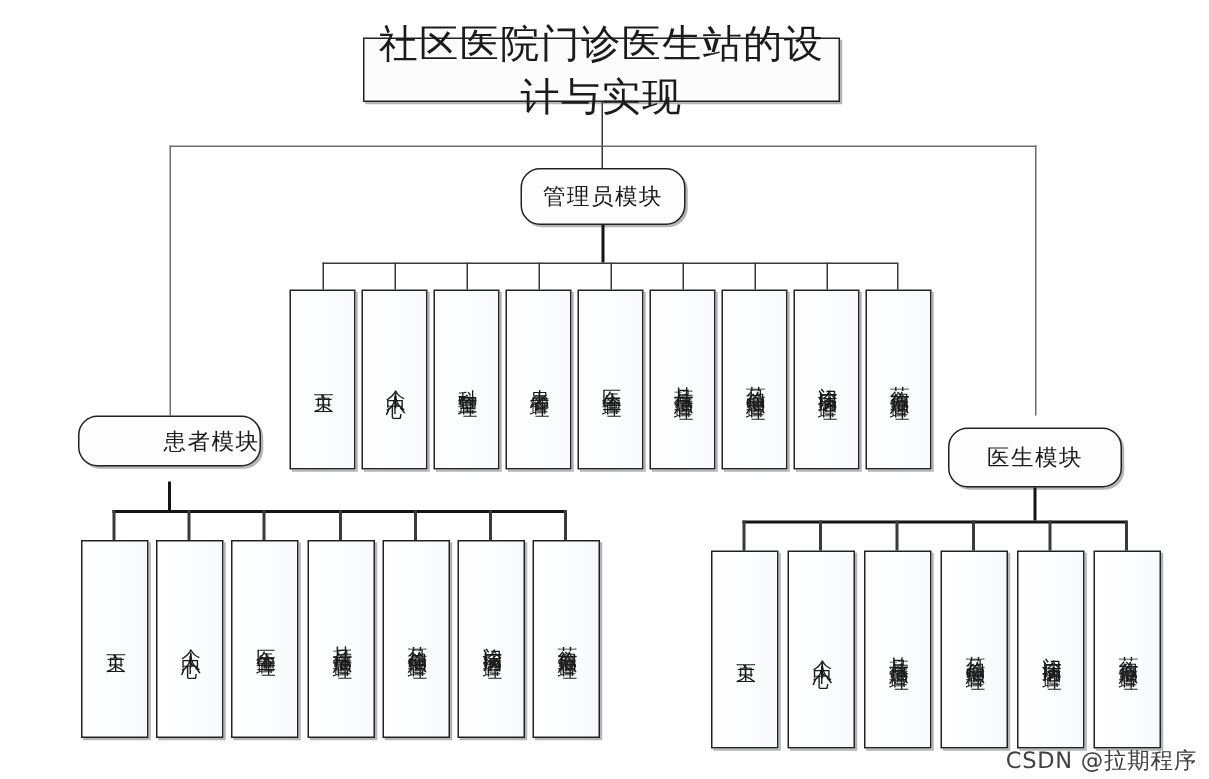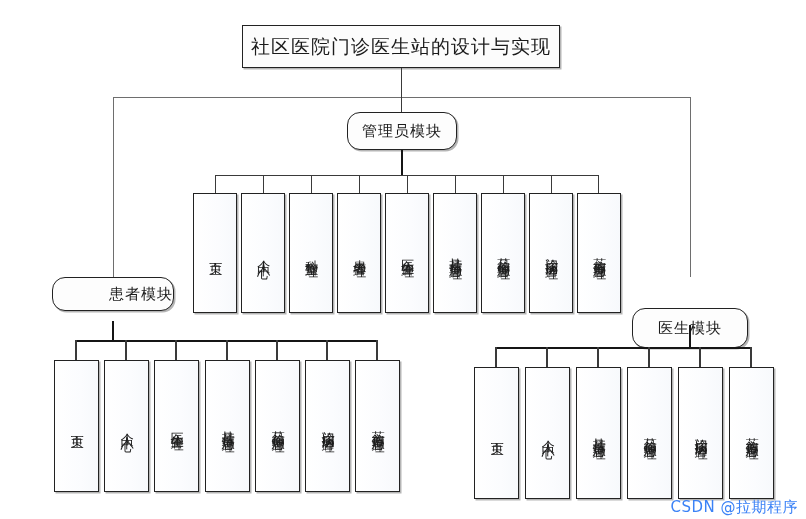--- a/index.html
+++ b/index.html
@@ -26,23 +26,24 @@
     background: #fdfdfd;
     border: 1px solid #222222;
     box-shadow: 1.5px 1.5px 0 rgba(120,120,120,0.55);
     display: flex;
     align-items: center;
     justify-content: center;
     text-align: center;
     color: #1b1b1b;
   }
   .node.root {
-    font-size: 19px;
+    font-size: 26px;
     letter-spacing: 1px;
     background: #fcfcfc;
+    justify-content: flex-end;
   }
   .node.level2 {
     font-size: 15px;
     letter-spacing: 1px;
     border-radius: 13px;
   }
   
   .node.leaf {
     font-size: 13px;
     line-height: 1.12;
@@ -69,21 +70,21 @@
   .ln.thick.v { width: 2px; background: #151515; }
   .ln.grey { background: #6e6e6e; }
 
   
   #watermark {
     position: absolute;
     right: 8px;
     bottom: 2px;
     font-family: "DejaVu Sans", "Liberation Sans", sans-serif;
     font-size: 15px;
-    color: #3b82f6;
+    color: #404040;
     letter-spacing: 0.5px;
     white-space: nowrap;
     user-select: none;
   }
 </style>
 </head>
 <body>
 
 <div id="diagram">
 
@@ -176,21 +177,21 @@
   <div class="node leaf" style="left:255px; top:360px; width:45px; height:132px;">
     <span>药品信息管理</span>
   </div>
   <div class="node leaf" style="left:305px; top:360px; width:45px; height:132px;">
     <span>门诊病历管理</span>
   </div>
   <div class="node leaf" style="left:355px; top:360px; width:45px; height:132px;">
     <span>药方信息管理</span>
   </div>
 
-  <div class="node level2" style="left:632px; top:285px; width:116px; height:40px;margin-top:23px;">
+  <div class="node level2" style="left:632px; top:285px; width:116px; height:40px;">
     <span>医生模块</span>
   </div>
 
   <div class="ln thick v" style="left:689px; top:325px; width:2px; height:22px;"></div>
   <div class="ln thick h" style="left:495px; top:347px; width:256px; height:2px;"></div>
 
   <div class="ln v" style="left:495px; top:347px; width:2px; height:20px;"></div>
   <div class="ln v" style="left:546px; top:347px; width:2px; height:20px;"></div>
   <div class="ln v" style="left:597px; top:347px; width:2px; height:20px;"></div>
   <div class="ln v" style="left:648px; top:347px; width:2px; height:20px;"></div>

